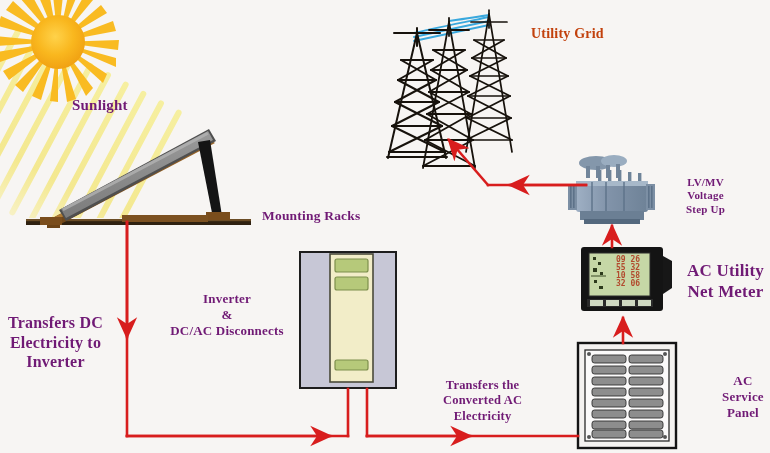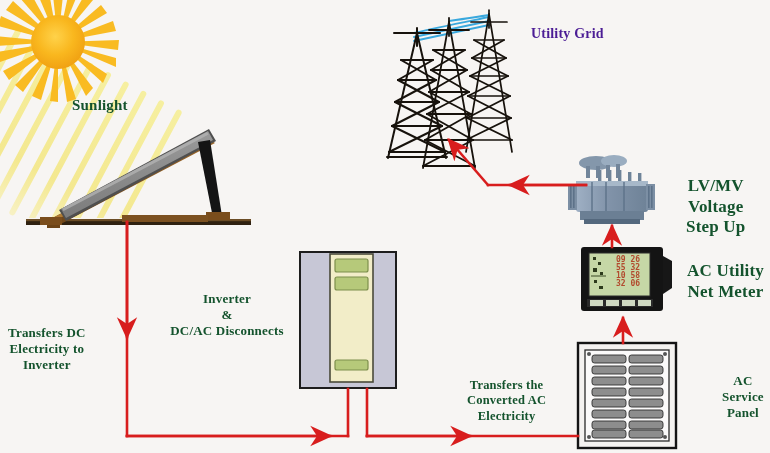--- a/index.html
+++ b/index.html
@@ -8,37 +8,37 @@
     background:#f7f5f3;
     font-family:"Liberation Serif", serif;
     overflow:hidden;
   }
   #stage{position:relative;width:770px;height:453px;overflow:hidden;background:#f7f5f3;}
   #art{position:absolute;left:0;top:0;width:770px;height:453px;}
   .lbl{
     position:absolute;
     font-family:"Liberation Serif", serif;
     font-weight:bold;
-    color:#14532d;
+    color:#701a75;
     line-height:1.22;
     white-space:pre-line;
     letter-spacing:.2px;
   }
   .lbl.c{text-align:center;}
   .lbl.l{text-align:left;}
   #lbl-sunlight{left:72px;top:96px;font-size:15px;}
   #lbl-solar-modules{left:222px;top:160px;font-size:13.5px;}
   #lbl-mounting-racks{left:262px;top:208px;font-size:13.5px;}
-  #lbl-utility-grid{left:531px;top:25px;font-size:14px;color:#4c1d95;}
-  #lbl-lvmv{left:686px;top:176px;font-size:17px;}
+  #lbl-utility-grid{left:531px;top:25px;font-size:14px;color:#c2410c;}
+  #lbl-lvmv{left:686px;top:176px;font-size:11px;}
   #lbl-netmeter{left:687px;top:261px;font-size:17px;}
   #lbl-servicepanel{left:685px;top:373px;font-size:13px;margin-left:37px;}
   #lbl-inverter{left:152px;top:291px;font-size:13px;width:150px;}
-  #lbl-transfersdc{left:8px;top:325px;font-size:13px;}
-  #lbl-transfersac{left:467px;top:378px;font-size:12.5px;}
+  #lbl-transfersdc{left:8px;top:313px;font-size:16px;}
+  #lbl-transfersac{left:443px;top:378px;font-size:12.5px;}
 </style>
 </head>
 <body>
 
 <div id="stage">
 
   <svg id="art" viewBox="0 0 770 453">
     <defs>
       <radialGradient id="sunGrad" cx="45%" cy="40%" r="62%">
         <stop offset="0%" stop-color="#ffd24a"></stop>
@@ -337,20 +337,21 @@
       <line x1="612" y1="247" x2="612" y2="226" marker-end="url(#arrU)"></line>
 
       <line x1="586" y1="185" x2="510" y2="185" marker-end="url(#arrL)"></line>
       <line x1="586" y1="185" x2="488" y2="185"></line>
       <line x1="488" y1="185" x2="456" y2="148"></line>
       <line x1="456" y1="148" x2="449" y2="140" marker-end="url(#arrL)"></line>
     </g>
   </svg>
 
   <div class="lbl l" id="lbl-sunlight">Sunlight</div>
+  <div class="lbl l" id="lbl-mounting-racks">Mounting Racks</div>
   <div class="lbl l" id="lbl-utility-grid">Utility Grid</div>
   <div class="lbl c" id="lbl-lvmv">LV/MV
 Voltage
 Step Up</div>
   <div class="lbl c" id="lbl-netmeter">AC Utility
 Net Meter</div>
   <div class="lbl c" id="lbl-servicepanel">AC
 Service
 Panel</div>
   <div class="lbl c" id="lbl-inverter">Inverter

